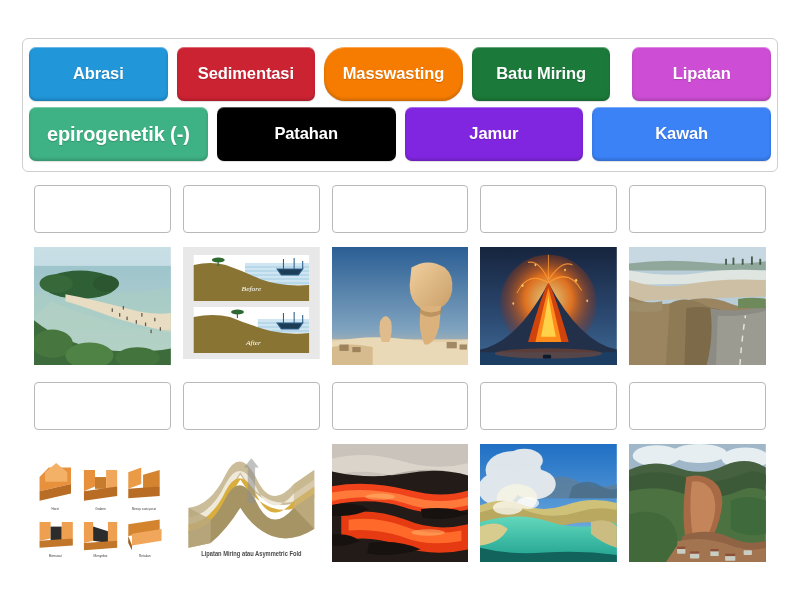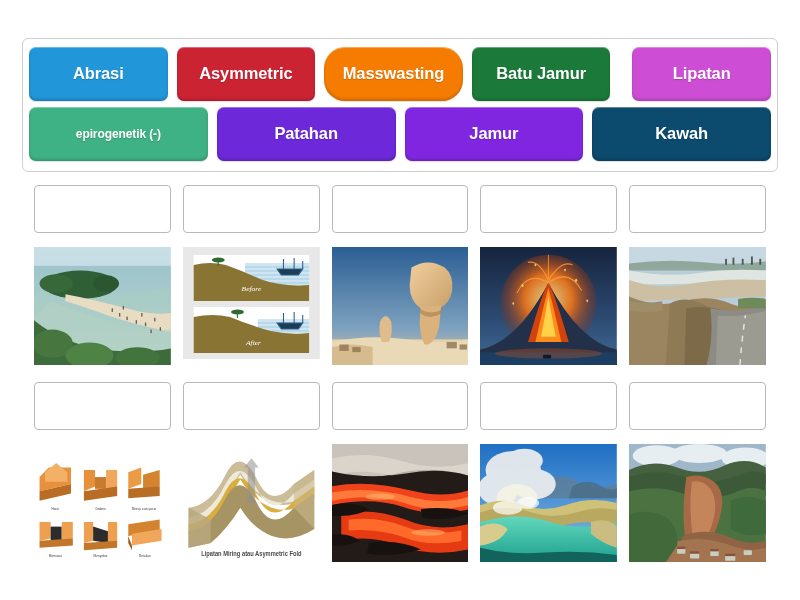--- a/index.html
+++ b/index.html
@@ -43,21 +43,21 @@
     line-height: 1.05;
     letter-spacing: -0.1px;
     padding: 2px 0;
     box-shadow: inset 0 1px 0 rgba(255,255,255,0.34),
                 inset 0 -2px 3px rgba(0,0,0,0.17),
                 0 1px 1px rgba(0,0,0,0.12);
     text-shadow: 0 1px 1px rgba(0,0,0,0.18);
     cursor: move;
     user-select: none;
   }
-  .tile.two-line { font-size: 12px; }
+  .tile.two-line { font-size: 20px; }
 
   
   .grid-section { position: absolute; left: 0; width: 800px; }
   .drop-row {
     display: flex;
     gap: 12px;
     padding: 0 34px;
     height: 48px;
   }
   .dropzone {
@@ -92,31 +92,31 @@
 </style>
 </head>
 <body>
 
 <div class="page">
 
   <div class="word-bank">
 
     <div class="tile-row">
       <div class="tile" style="background: rgb(33, 150, 217);">Abrasi</div>
-      <div class="tile" style="background: rgb(204, 35, 51);">Asymmetric</div>
+      <div class="tile" style="background: rgb(204, 35, 51);">Sedimentasi</div>
       <div class="tile" style="background: rgb(245, 124, 0); border-radius: 21px;">Masswasting</div>
-      <div class="tile" style="background: rgb(27, 122, 58);">Batu Jamur</div>
+      <div class="tile" style="background: rgb(27, 122, 58);">Batu Miring</div>
       <div class="tile" style="background: rgb(205, 78, 212); margin-left: 13px;">Lipatan</div>
     </div>
 
     <div class="tile-row">
       <div class="tile two-line" style="background: rgb(63, 178, 133);">epirogenetik (-)</div>
-      <div class="tile" style="background: #6d28d9;">Patahan</div>
+      <div class="tile" style="background: #000000;">Patahan</div>
       <div class="tile" style="background: rgb(129, 38, 224);">Jamur</div>
-      <div class="tile" style="background: #0c4a6e;">Kawah</div>
+      <div class="tile" style="background: #3b82f6;">Kawah</div>
     </div>
   </div>
 
   <div class="grid-section" style="top:185px;">
     <div class="drop-row">
       <div class="dropzone"></div>
       <div class="dropzone"></div>
       <div class="dropzone"></div>
       <div class="dropzone"></div>
       <div class="dropzone"></div>

